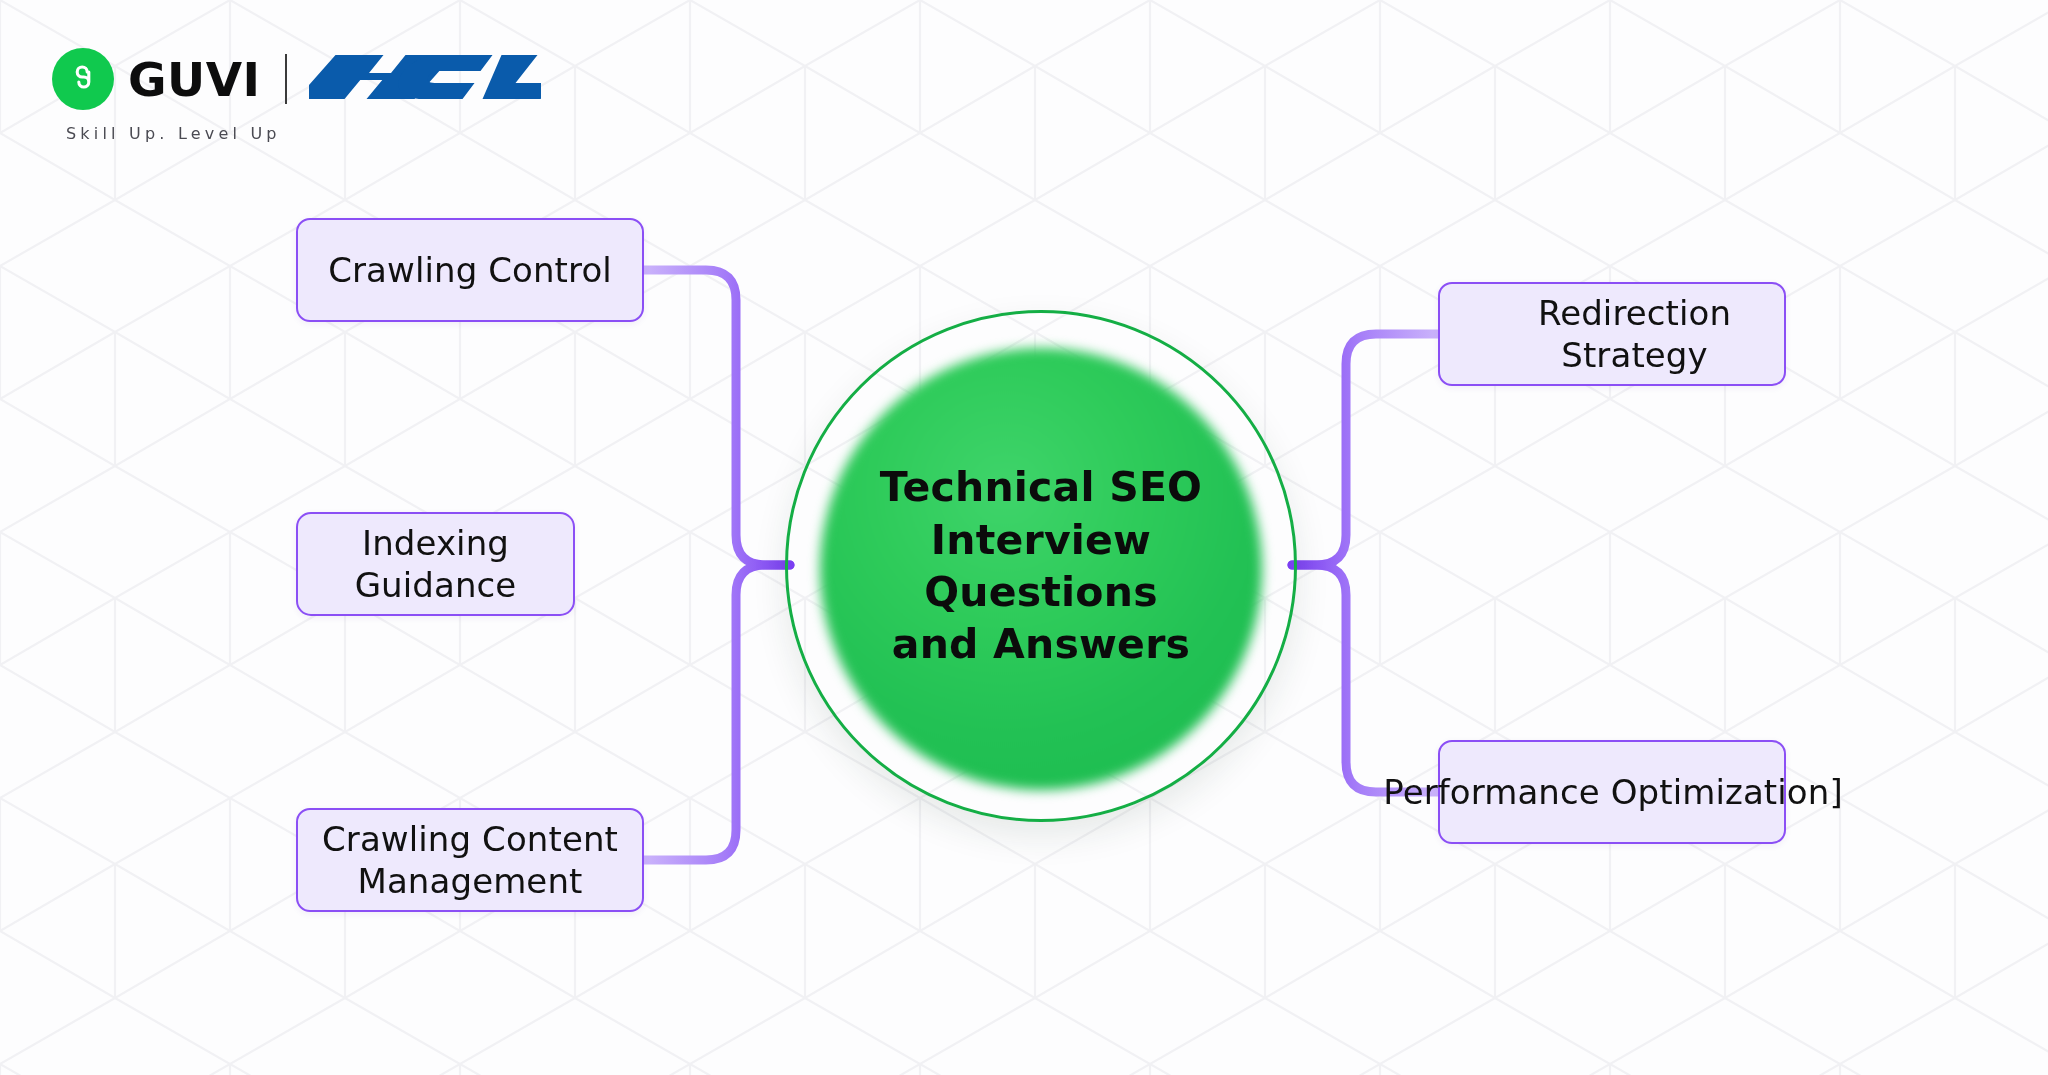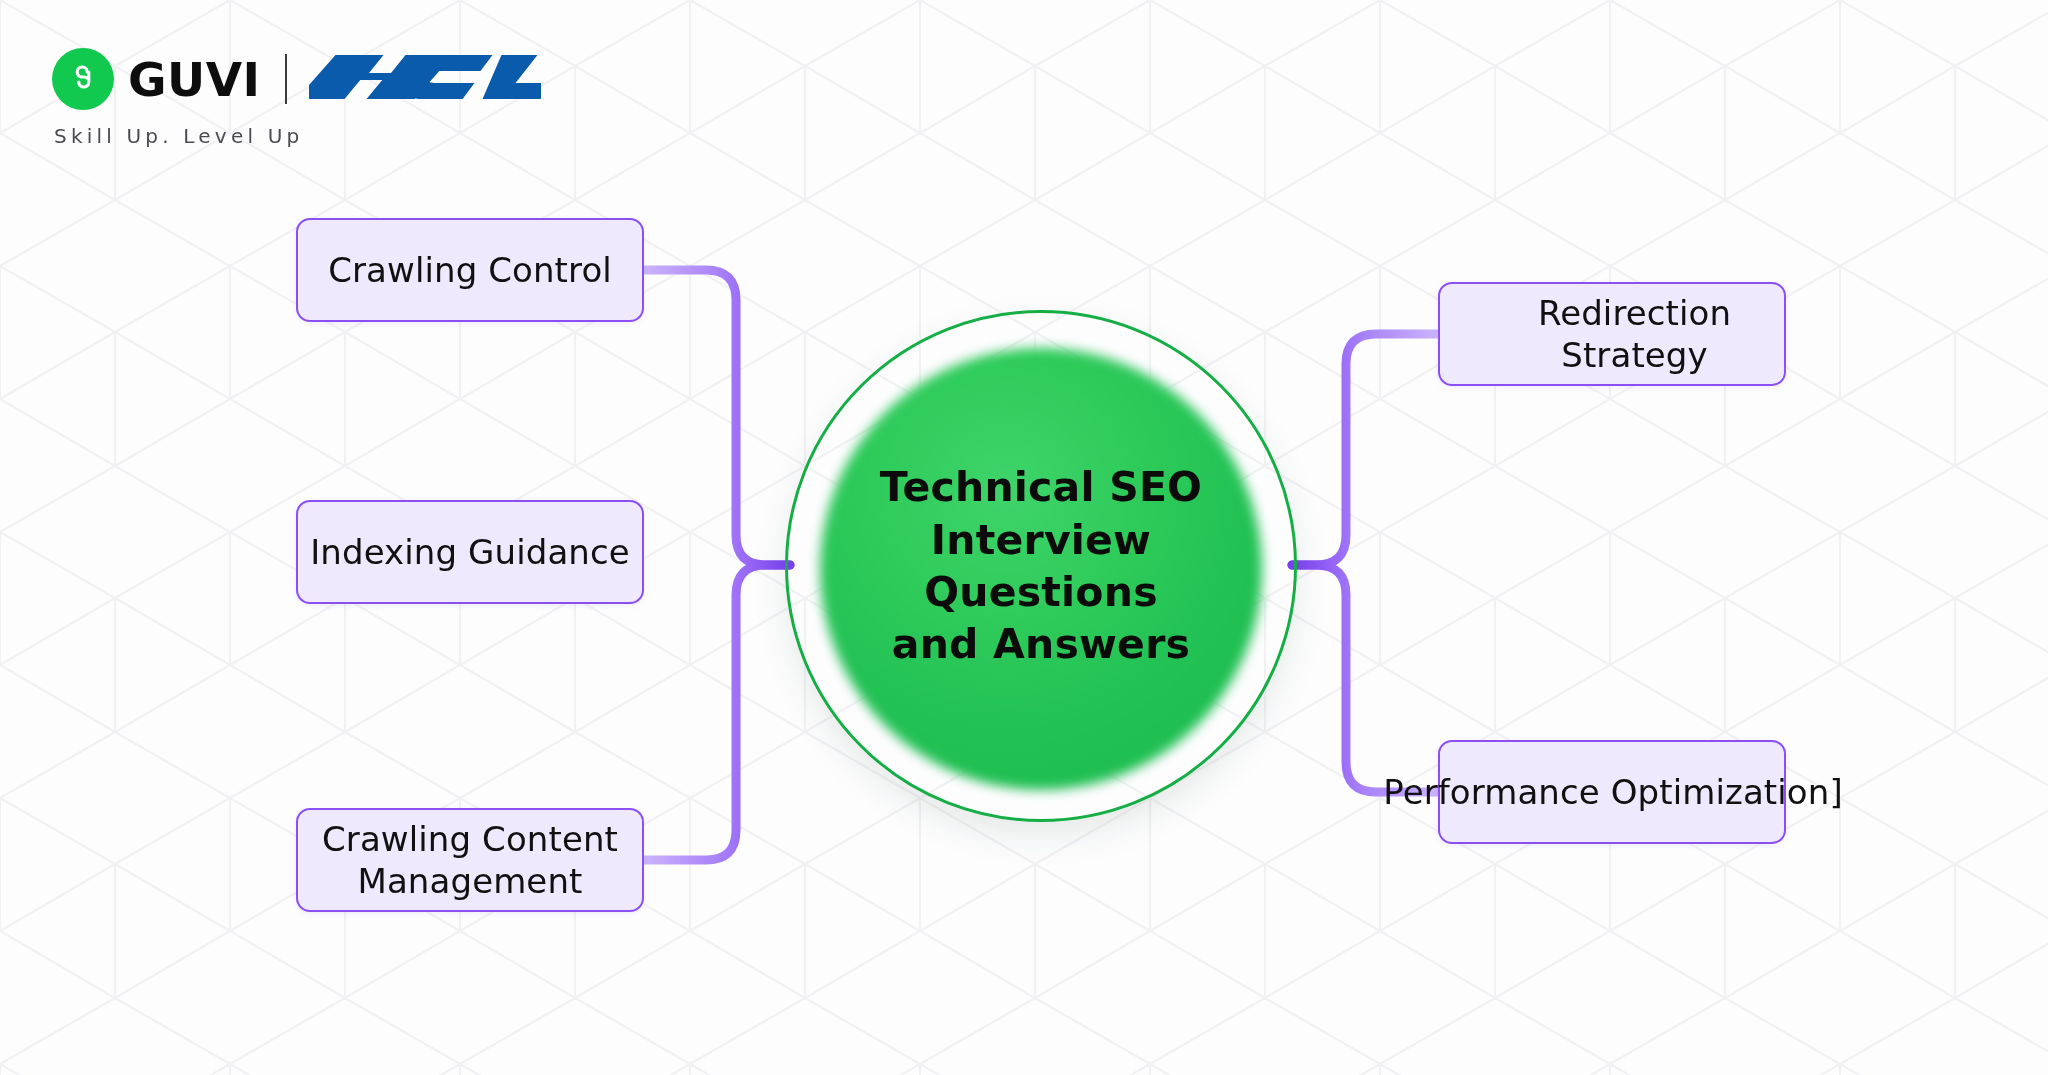--- a/index.html
+++ b/index.html
@@ -76,22 +76,22 @@
     margin: 0 22px 0 24px;
     flex: none;
   }
 
   #hcl-wordmark {
     display: block;
   }
 
   #brand-tagline {
     margin-top: 12px;
-    margin-left: 2px;
-    font-size: 20px;
+    margin-left: 14px;
+    font-size: 16px;
     letter-spacing: 4.2px;
     color: #4a4a52;
     font-weight: 500;
     font-family: "DejaVu Sans", sans-serif;
   }
 
   
   #connectors {
     position: absolute;
     inset: 0;
@@ -171,21 +171,21 @@
     line-height: 1.25;
     color: #111111;
     font-weight: 400;
     letter-spacing: 0.1px;
     white-space: pre-line;
     font-family: "DejaVu Sans", sans-serif;
   }
 
   
   #node-crawling-control   { left: 296px; top: 218px;  width: 348px; height: 104px; }
-  #node-indexing-guidance  { left: 296px; top: 500px;  width: 348px; height: 104px; }
+  #node-indexing-guidance  { left: 296px; top: 512px;  width: 279px; height: 104px; border-radius: 15px; }
   #node-duplicate-content  { left: 296px; top: 808px;  width: 348px; height: 104px; }
 
   
   #node-redirection-strategy     { left: 1438px; top: 282px; width: 348px; height: 104px; padding-left: 45px; }
   #node-performance-optimization { left: 1438px; top: 740px; width: 348px; height: 104px; }
 
   
   #node-performance-optimization .node-label {
     white-space: nowrap;
     transform: translateX(1px);

